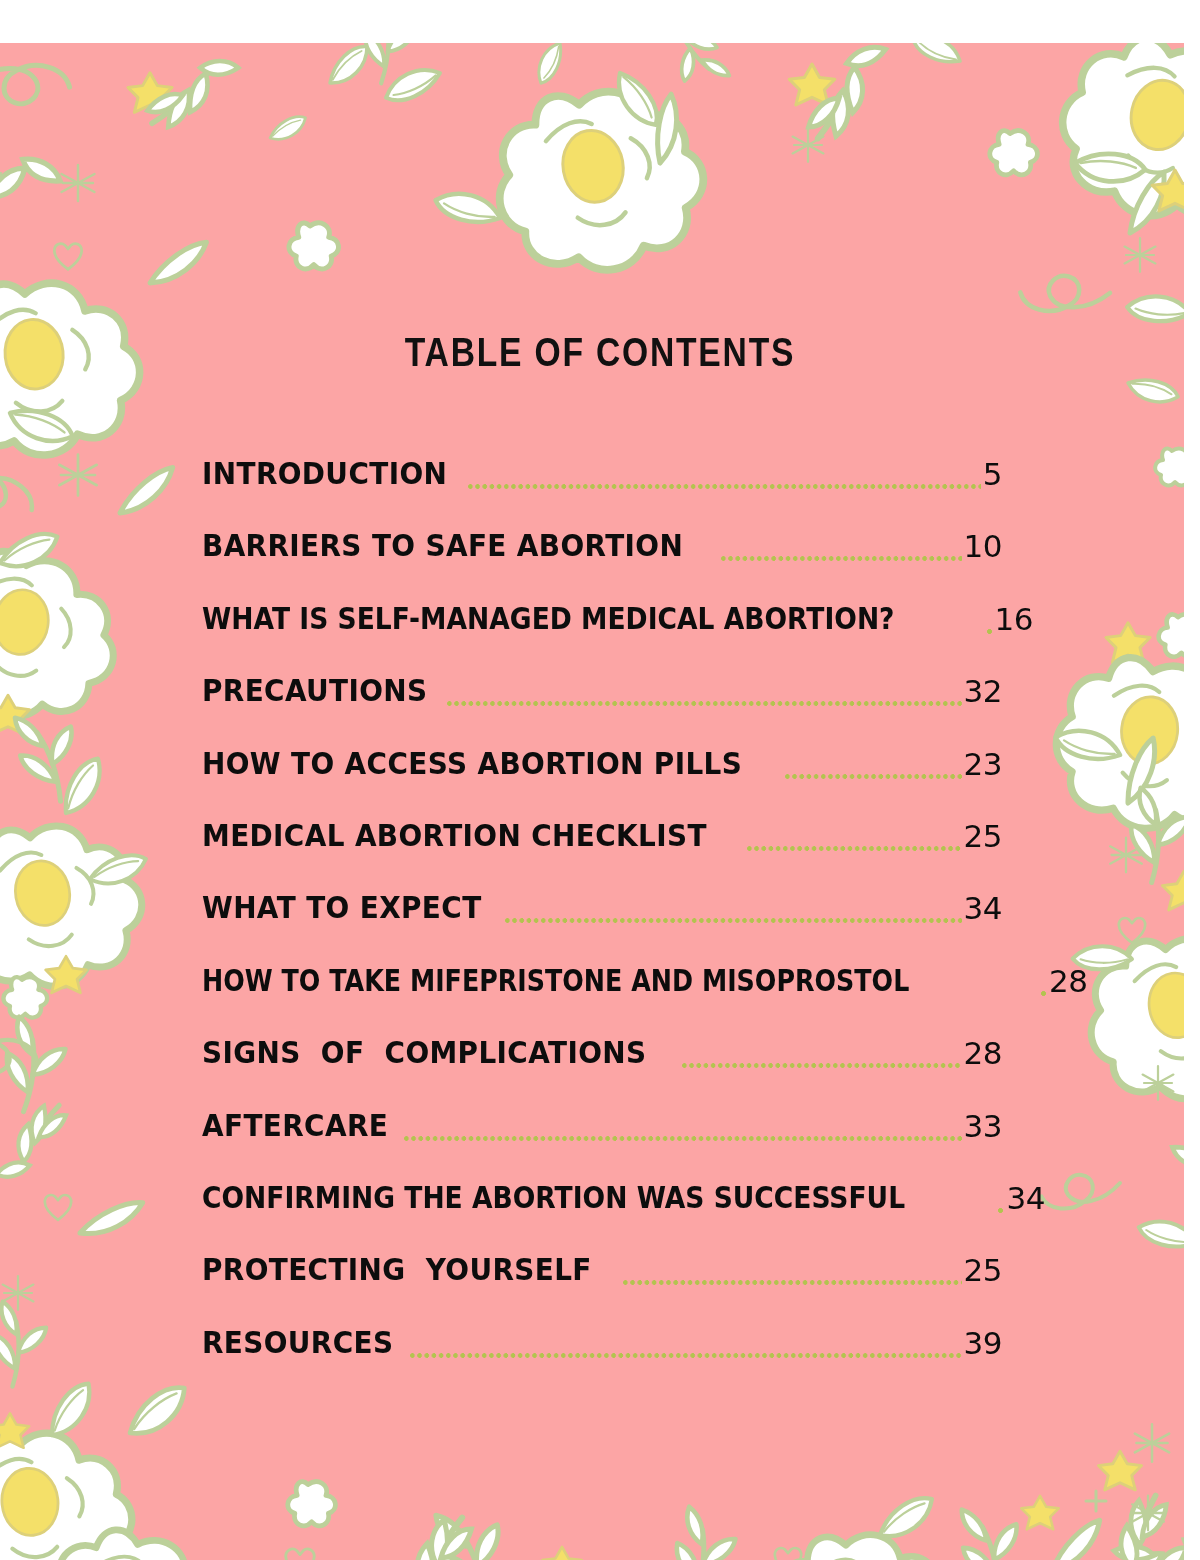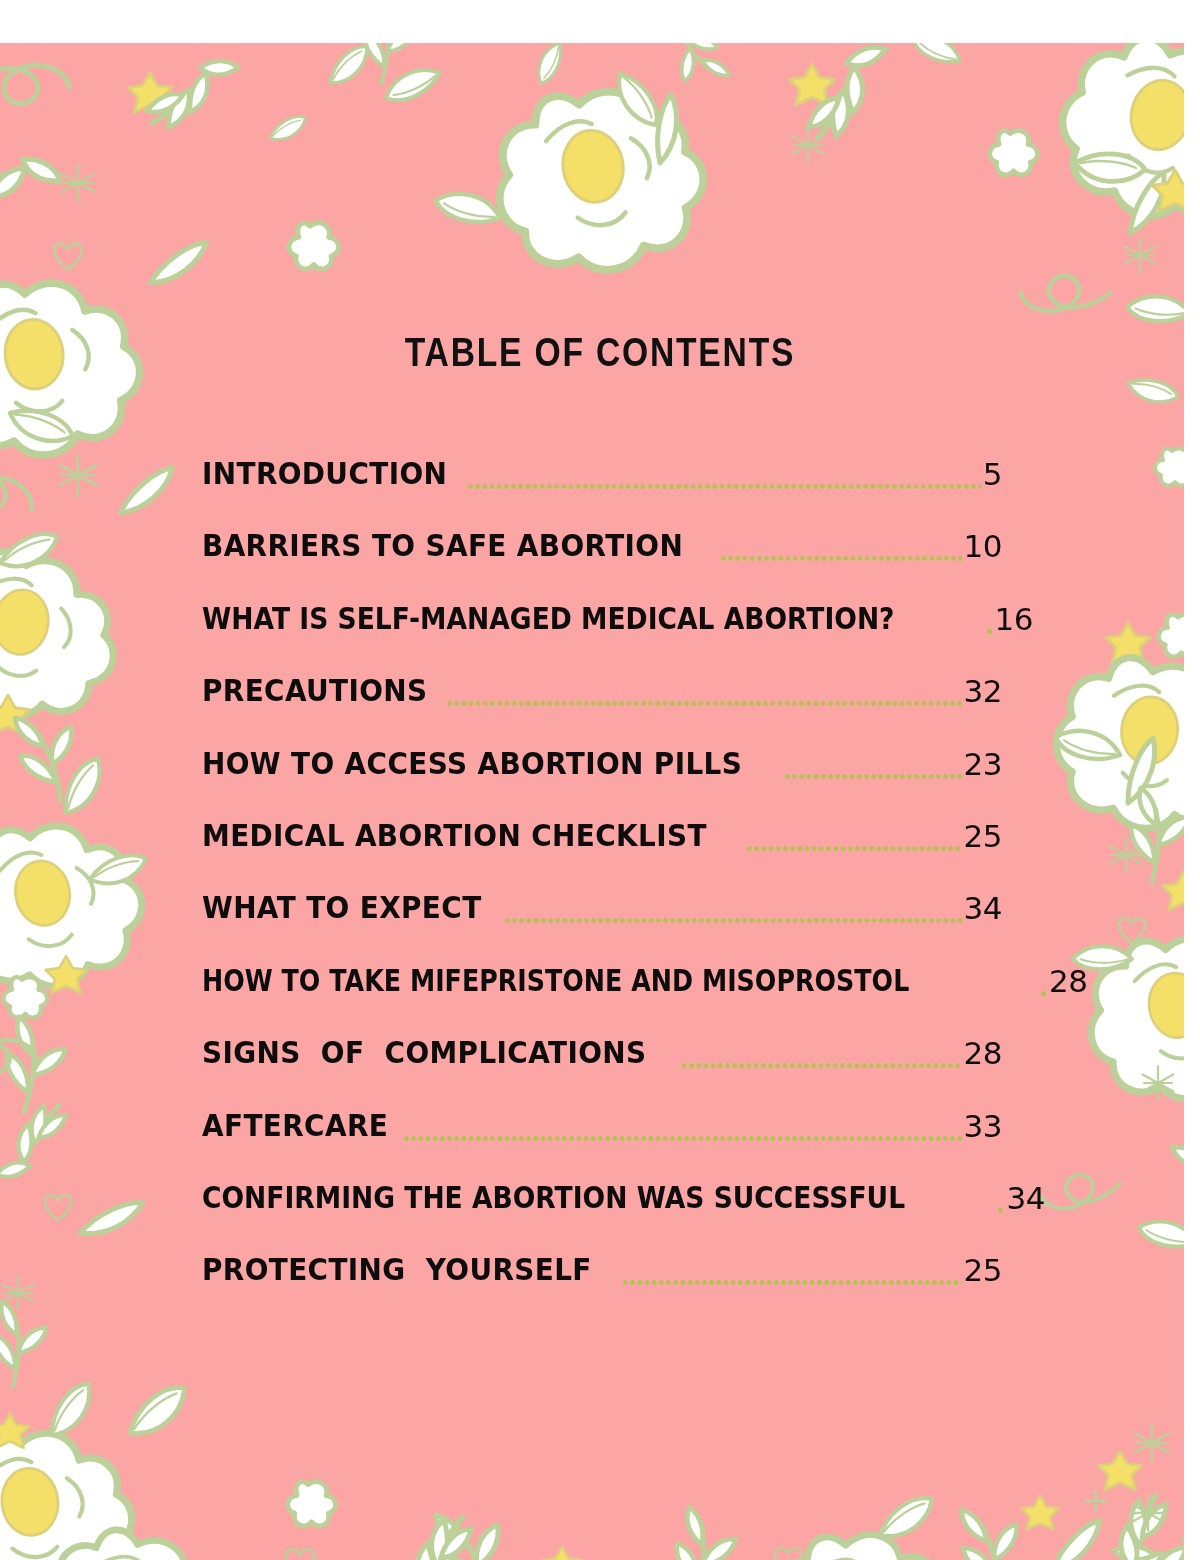--- a/index.html
+++ b/index.html
@@ -359,16 +359,21 @@
         <span class="toc-leader"></span>
         <span class="toc-page">34</span>
       </div>
 
       <div class="toc-row">
         <span class="toc-label">PROTECTING  YOURSELF</span>
         <span class="toc-leader"></span>
         <span class="toc-page">25</span>
       </div>
 
+      <div class="toc-row">
+        <span class="toc-label">RESOURCES</span>
+        <span class="toc-leader"></span>
+        <span class="toc-page">39</span>
+      </div>
 
     </div>
   </div>
 </div>
 
 </body></html>

